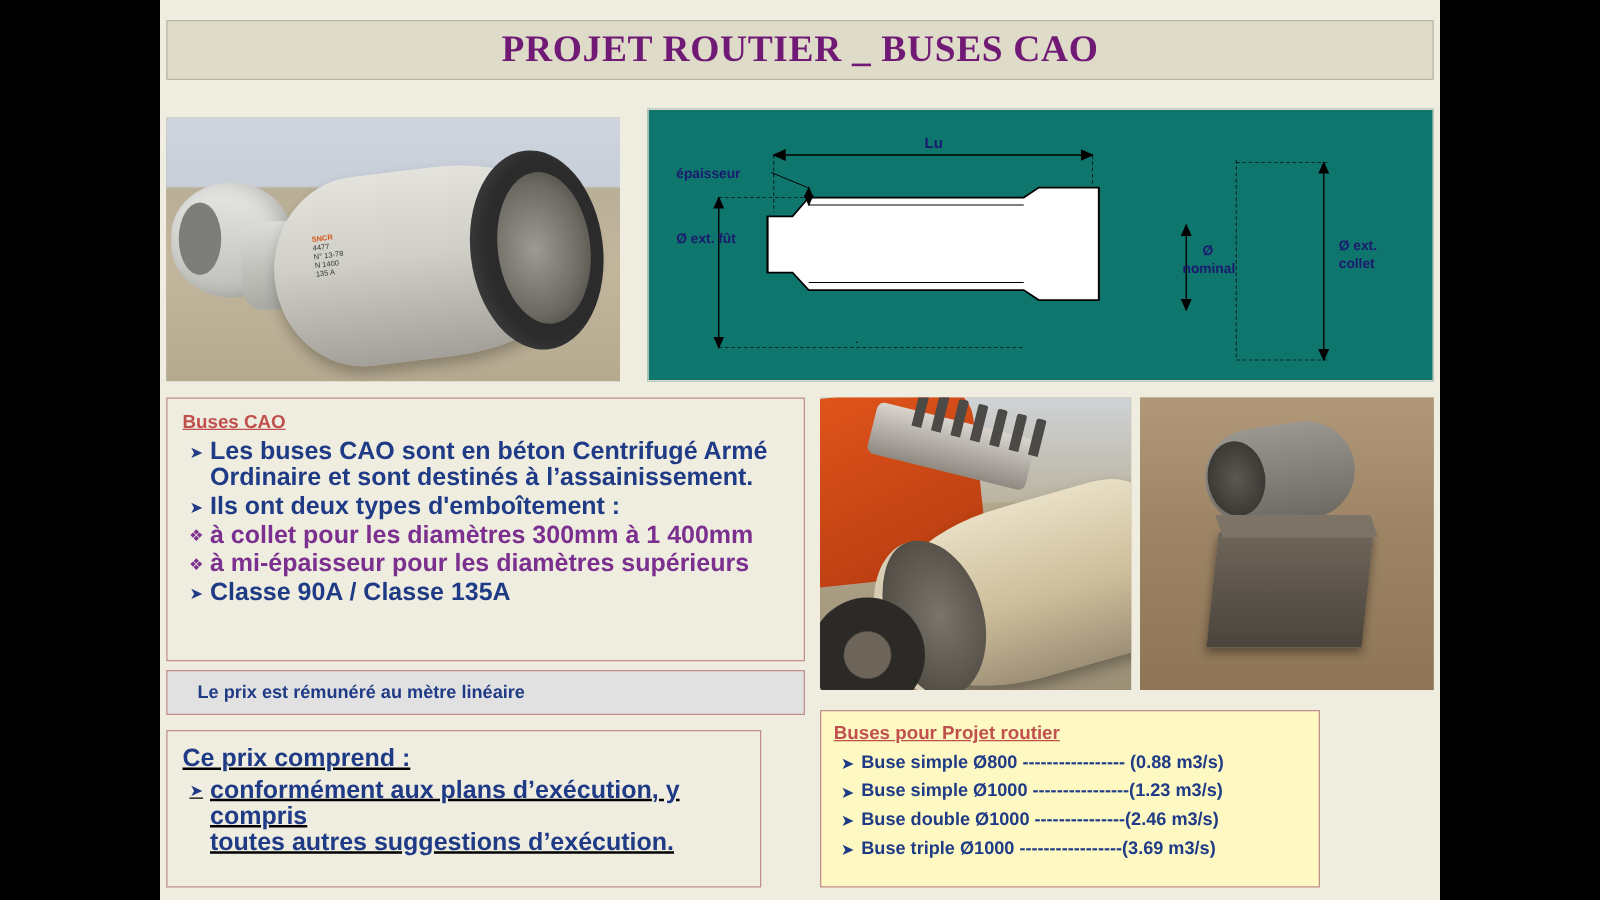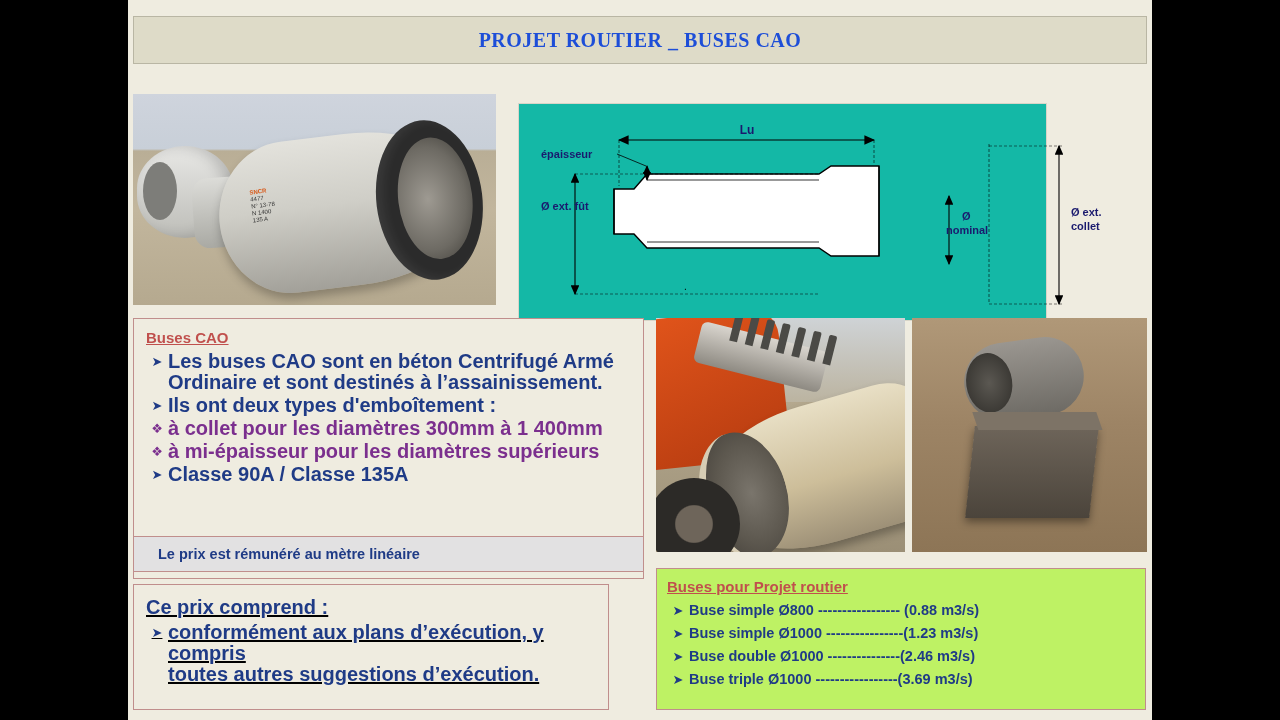--- a/index.html
+++ b/index.html
@@ -32,22 +32,22 @@
     background: #dedbc8;
     border: 1px solid #b9b6a4;
     box-sizing: border-box;
     display: flex;
     align-items: center;
     justify-content: center;
   }
   .title-text {
     font-family: "Liberation Serif", serif;
     font-weight: bold;
-    font-size: 20px;
-    color: #1d4ed8;
+    font-size: 30px;
+    color: #701a75;
     letter-spacing: 0.5px;
   }
 
   
   .photo-pipes {
     position: absolute;
     left: 5px;
     top: 94px;
     width: 363px;
     height: 211px;
@@ -118,36 +118,36 @@
     font-family: "Liberation Sans", sans-serif;
     text-align: left;
   }
   .pipe-label span { display:block; color:#333; }
   .pipe-label .brand { color:#d85a1a; font-weight:bold; }
 
   
   .diagram-box {
     position: absolute;
     left: 390px;
-    top: 103px;
-    width: 529px;
+    top: 87px;
+    width: 629px;
     height: 218px;
-    background: #14b8a6;
+    background: #0f766e;
     border: 1px solid #d8d5c8;
     box-sizing: border-box;
   }
   .diagram-svg { display:block; }
 
   
   .box-buses {
     position: absolute;
     left: 5px;
     top: 318px;
     width: 511px;
-    height: 261px;
+    height: 211px;
     background: #efece0;
     border: 1px solid #c08e8c;
     box-sizing: border-box;
     padding: 10px 12px 0 12px;
   }
   .box-heading {
     color: #c0504d;
     font-weight: bold;
     font-size: 15px;
     text-decoration: underline;
@@ -317,23 +317,23 @@
     width:124px; height:18px;
     background:#7d7366;
     transform: skewX(24deg);
   }
 
   
   .box-routier {
     position: absolute;
     left: 528px;
     top: 568px;
-    width: 490px;
+    width: 400px;
     height: 142px;
-    background: #bef264;
+    background: #fef9c3;
     border: 1px solid #c08e8c;
     box-sizing: border-box;
     padding: 9px 10px 0 10px;
   }
   .box-routier .box-heading { margin-bottom: 4px; }
   .routier-row {
     display: flex;
     align-items: flex-start;
   }
   .routier-row .bullet-mark { line-height: 23px; }

